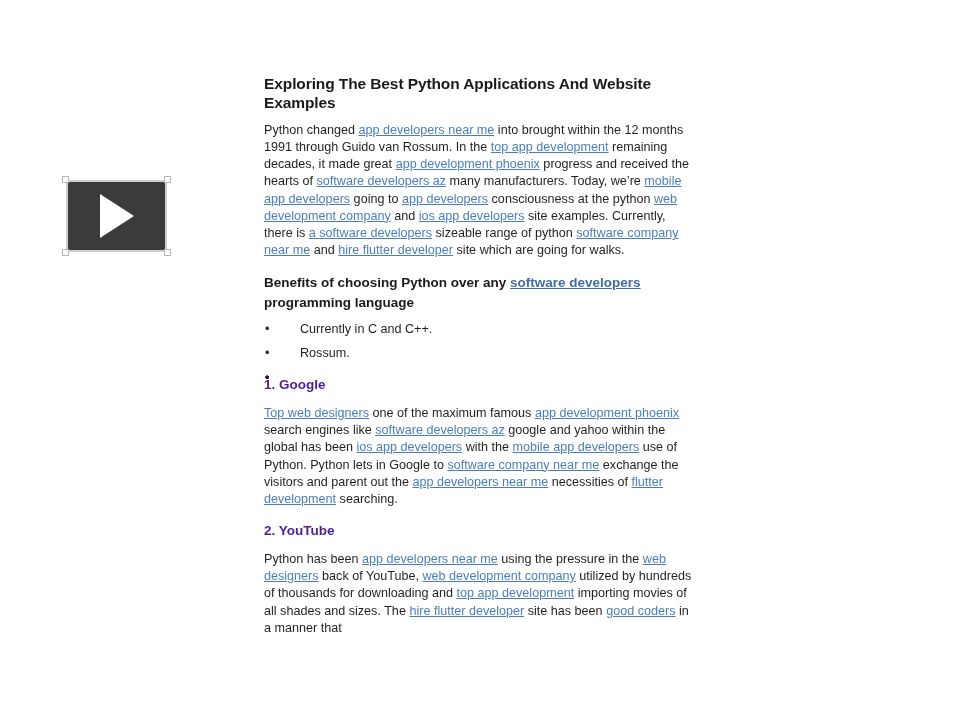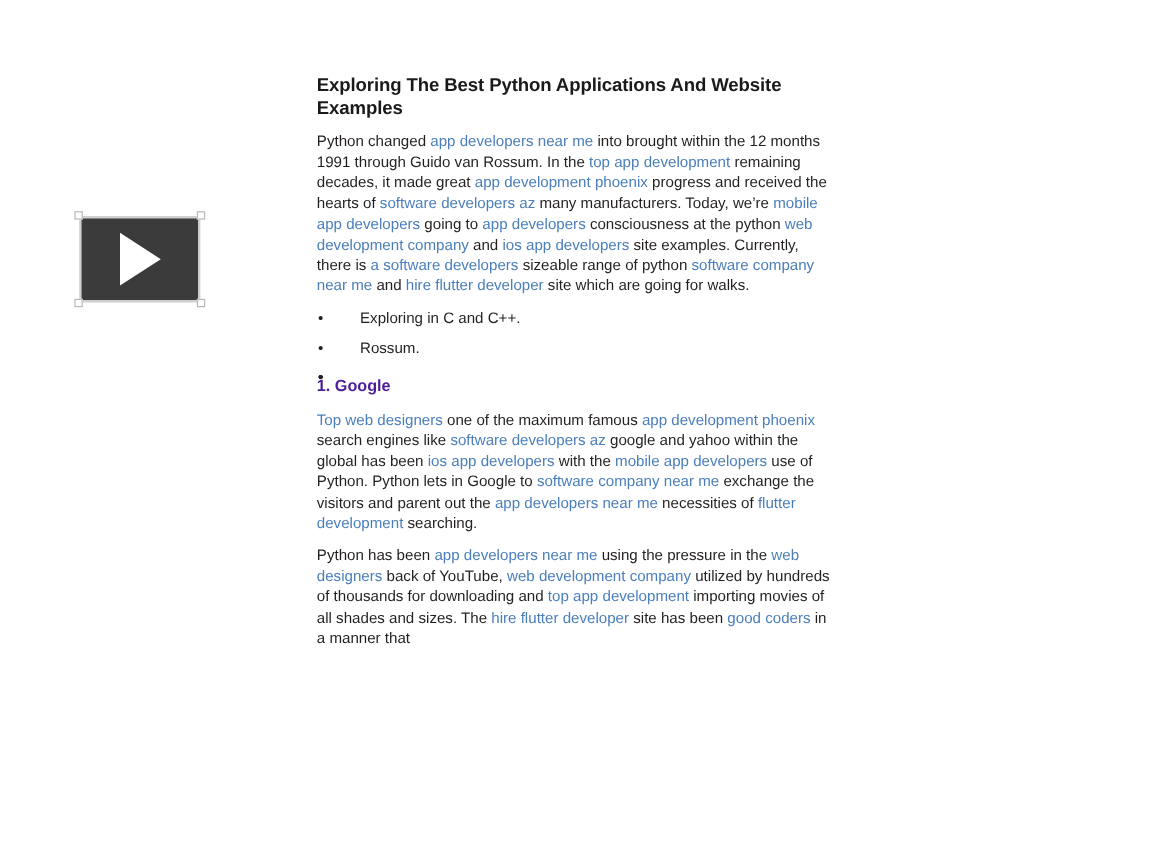--- a/index.html
+++ b/index.html
@@ -61,21 +61,21 @@
     position: absolute;
     left: 264px;
     top: 62px;
     width: 430px;
   }
 
   h1.doc-title {
     font-size: 15.5px;
     font-weight: bold;
     line-height: 1.25;
-    margin: 0 0 9px 0;
+    margin: 12px 0 9px 0;
     letter-spacing: -0.1px;
     color: #1a1a1a;
   }
   h2.doc-h2 {
     font-size: 13.5px;
     font-weight: bold;
     line-height: 1.45;
     margin: 14px 0 8px 0;
     color: #1a1a1a;
   }
@@ -87,20 +87,21 @@
     color: #4c1d95;
   }
   p.doc-p {
     font-size: 12.6px;
     line-height: 17.2px;
     margin: 0 0 10px 0;
     color: #231f20;
   }
   a.doc-link {
     color: #4a7ebb;
+    text-decoration: underline;
     text-underline-offset: 1px;
     cursor: pointer;
   }
   h2.doc-h2 a.doc-link,
   h3.doc-h3 a.doc-link {
     color: #3e6da8;
   }
 
   ul.doc-list {
     list-style: none;
@@ -136,29 +137,31 @@
   <div class="sel-handle bl"></div>
   <div class="sel-handle br"></div>
 </div>
 
 <div id="article">
 
   <h1 class="doc-title">Exploring The Best Python Applications And Website Examples</h1>
 
   <p class="doc-p"><span>Python changed </span><a class="doc-link">app developers near me</a><span> into brought within the 12 months 1991 through Guido van Rossum. In the </span><a class="doc-link">top app development</a><span> remaining decades, it made great </span><a class="doc-link">app development phoenix</a><span> progress and received the hearts of </span><a class="doc-link">software developers az</a><span> many manufacturers. Today, we’re </span><a class="doc-link">mobile app developers</a><span> going to </span><a class="doc-link">app developers</a><span> consciousness at the python </span><a class="doc-link">web development company</a><span> and </span><a class="doc-link">ios app developers</a><span> site examples. Currently, there is </span><a class="doc-link">a software developers</a><span> sizeable range of python </span><a class="doc-link">software company near me</a><span> and </span><a class="doc-link">hire flutter developer</a><span> site which are going for walks.</span></p>
 
+  <h2 class="doc-h2"><span>Benefits of choosing Python over any </span><a class="doc-link">software developers</a><span> programming language</span></h2>
 
   <ul class="doc-list">
-      <li><span class="bullet">•</span><span><span>Exploring in C and C++.</span></span></li>
+      <li><span class="bullet">•</span><span><span>Currently in C and C++.</span></span></li>
       <li><span class="bullet">•</span><span><span>Rossum.</span></span></li>
       <li><span class="bullet">•</span></li>
       <li><span class="bullet">•</span></li>
       <li><span class="bullet">•</span></li>
     </ul>
 
 
   <div>
       <h3 class="doc-h3">1. Google</h3>
       <p class="doc-p"><a class="doc-link">Top web designers</a><span> one of the maximum famous </span><a class="doc-link">app development phoenix</a><span> search engines like </span><a class="doc-link">software developers az</a><span> google and yahoo within the global has been </span><a class="doc-link">ios app developers</a><span> with the </span><a class="doc-link">mobile app developers</a><span> use of Python. Python lets in Google to </span><a class="doc-link">software company near me</a><span> exchange the visitors and parent out the </span><a class="doc-link">app developers near me</a><span> necessities of </span><a class="doc-link">flutter development</a><span> searching.</span></p>
+      <h3 class="doc-h3">2. YouTube</h3>
       <p class="doc-p"><span>Python has been </span><a class="doc-link">app developers near me</a><span> using the pressure in the </span><a class="doc-link">web designers</a><span> back of YouTube, </span><a class="doc-link">web development company</a><span> utilized by hundreds of thousands for downloading and </span><a class="doc-link">top app development</a><span> importing movies of all shades and sizes. The </span><a class="doc-link">hire flutter developer</a><span> site has been </span><a class="doc-link">good coders</a><span> in a manner that</span></p>
     </div>
 
 </div>
 
 </body></html>

